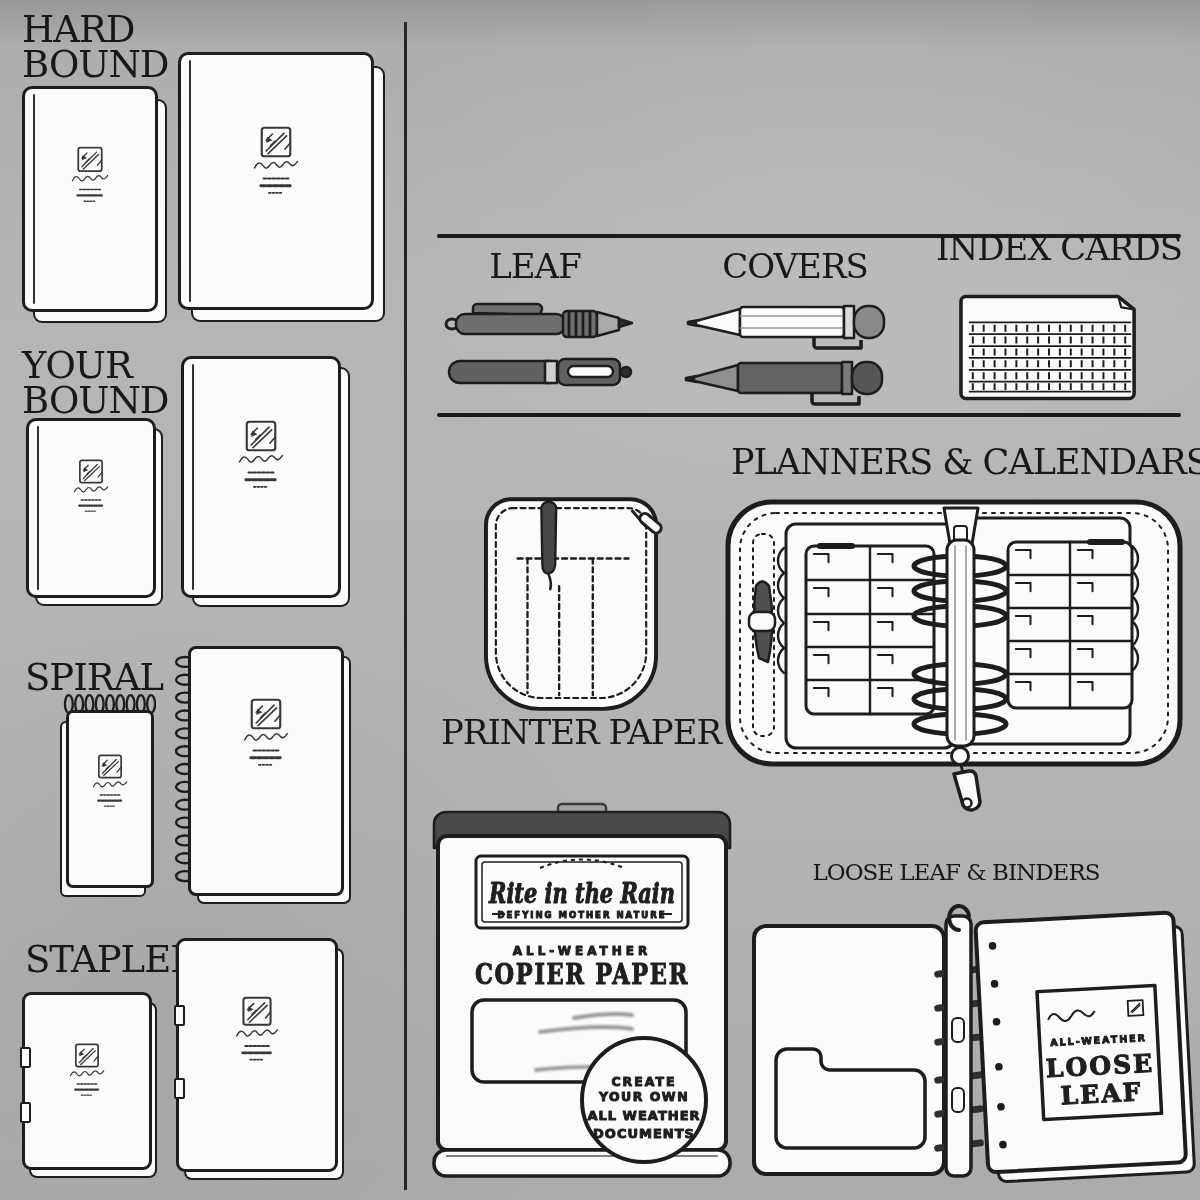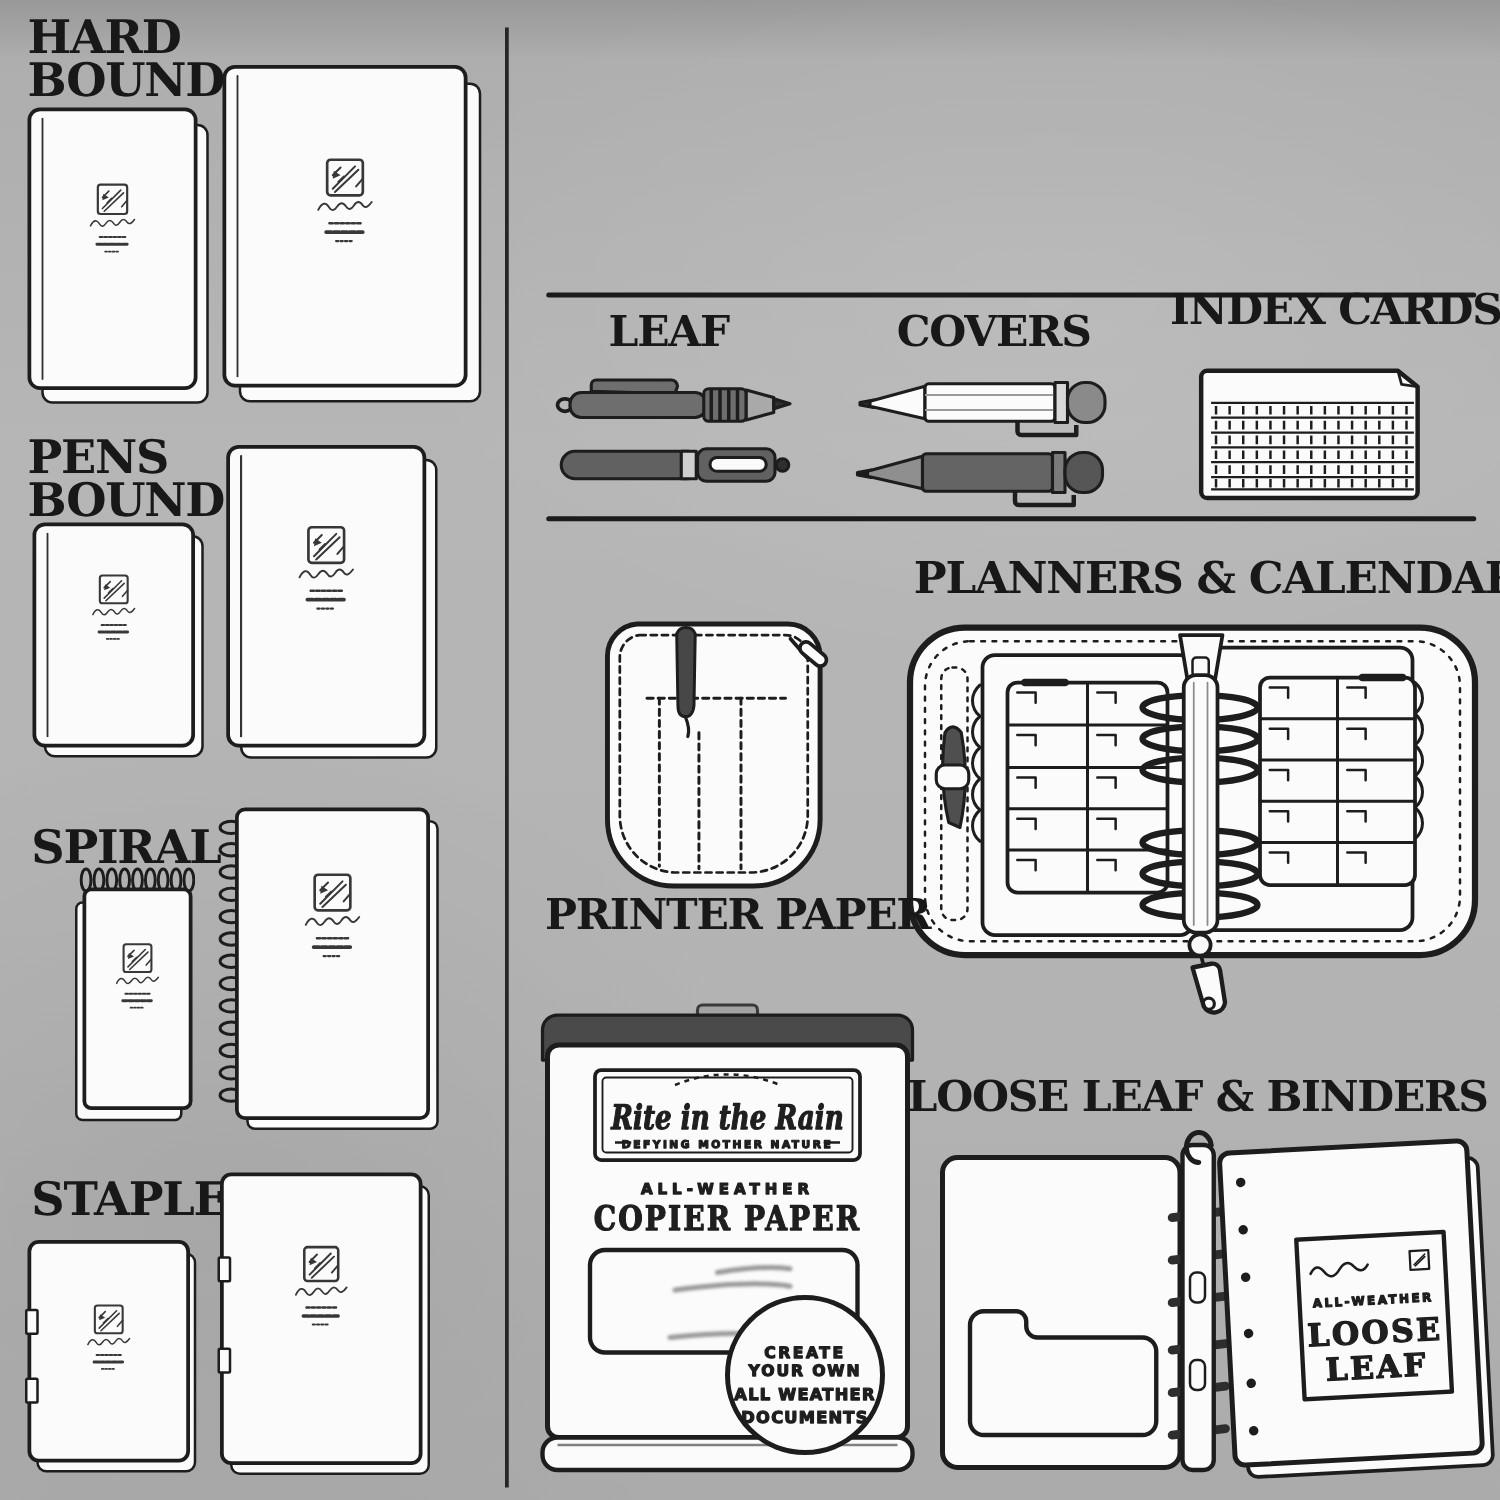--- a/index.html
+++ b/index.html
@@ -12,21 +12,21 @@
     position:relative;width:1200px;height:1200px;overflow:hidden;
     background:
       radial-gradient(900px 500px at 70% 20%, rgba(255,255,255,.10), rgba(255,255,255,0) 60%),
       radial-gradient(700px 600px at 15% 80%, rgba(0,0,0,.05), rgba(0,0,0,0) 65%),
       linear-gradient(180deg,#989898 0%,#aeaeae 4%,#b6b6b6 30%,#b3b3b3 70%,#ababab 100%);
     font-family:"DejaVu Sans","Liberation Sans",sans-serif;
   }
   .hdr{
     position:absolute;color:#181818;
     font-family:"DejaVu Serif","Liberation Serif",serif;
-    font-weight:700;letter-spacing:-1px;line-height:.95;white-space:nowrap;
+    font-weight:400;letter-spacing:-1px;line-height:.95;white-space:nowrap;
   }
   .hdr.center{text-align:center;}
   .vdiv{position:absolute;left:404px;top:22px;width:3px;height:1168px;background:#262626;}
   .rule{position:absolute;height:4px;background:#1b1b1b;border-radius:2px;}
   
   .book{
     position:absolute;background:var(--paper);
     border:3.5px solid var(--ink);border-radius:10px;
   }
   .book .spine{
@@ -113,21 +113,21 @@
       </svg>
   </div>
   <div class="book" style="left:178px;top:52px;width:190px;height:252px;box-shadow:12px 13px 0 -3px var(--paper),12px 13px 0 -1px var(--ink);">
     <span class="spine"></span>
     <svg class="logo" style="top:28%;width:54px;height:82px" viewBox="0 0 60 92">
         <use href="#cover-logo"></use>
       </svg>
   </div>
 
   <div class="hdr" style="left:22px;top:348px;font-size:37px;">
-    <div>PENS</div>
+    <div>YOUR</div>
     <div>BOUND</div>
   </div>
   <div class="book" style="left:26px;top:418px;width:124px;height:174px;box-shadow:8px 9px 0 -3px var(--paper),8px 9px 0 -1px var(--ink);">
     <span class="spine"></span>
     <svg class="logo" style="top:22%;width:42px;height:64px" viewBox="0 0 60 92">
         <use href="#cover-logo"></use>
       </svg>
   </div>
   <div class="book" style="left:181px;top:356px;width:154px;height:236px;box-shadow:10px 10px 0 -3px var(--paper),10px 10px 0 -1px var(--ink);">
     <span class="spine"></span>
@@ -353,21 +353,21 @@
           <path d="M108,268 q48,-5 78,-2"></path>
       </g>
       <circle cx="216" cy="298" r="62" fill="#fbfbfb" stroke-width="4"></circle>
       <text x="216" y="284" text-anchor="middle" font-size="12.5" letter-spacing="2" class="sans-b">CREATE</text>
       <text x="216" y="299" text-anchor="middle" font-size="12.5" letter-spacing="1.5" class="sans-b">YOUR OWN</text>
       <text x="216" y="318" text-anchor="middle" font-size="13" letter-spacing="1" class="sans-b">ALL WEATHER</text>
       <text x="216" y="336" text-anchor="middle" font-size="13" letter-spacing="1" class="sans-b">DOCUMENTS</text>
     </g>
   </svg>
 
-  <div class="hdr center" style="left:726px;top:862px;width:460px;font-size:34px;">
+  <div class="hdr center" style="left:726px;top:862px;width:460px;font-size:23px;">
     <span>LOOSE LEAF &amp; BINDERS</span>
   </div>
   <svg class="art" style="left:740px;top:898px;width:460px;height:292px" viewBox="0 0 460 292">
     <g stroke="#1d1d1d" fill="#fbfbfb" stroke-linejoin="round" stroke-linecap="round">
       <rect x="14" y="28" width="190" height="248" rx="12" stroke-width="4"></rect>
       <path d="M36,162 a11,11 0 0 1 11,-11 h26 a8,8 0 0 1 8,8 v4 a9,9 0 0 0 9,9 h84 a11,11 0 0 1 11,11 v56 a11,11 0 0 1 -11,11 H47 a11,11 0 0 1 -11,-11 z" fill="none" stroke-width="3.5"></path>
       <g fill="#2e2e2e" stroke="none">
         <rect x="194" y="70" width="50" height="7" rx="3.5" transform="rotate(-7 219 73)"></rect>
         <rect x="194" y="104" width="50" height="7" rx="3.5" transform="rotate(-7 219 107)"></rect>
         <rect x="194" y="138" width="50" height="7" rx="3.5" transform="rotate(-7 219 141)"></rect>

